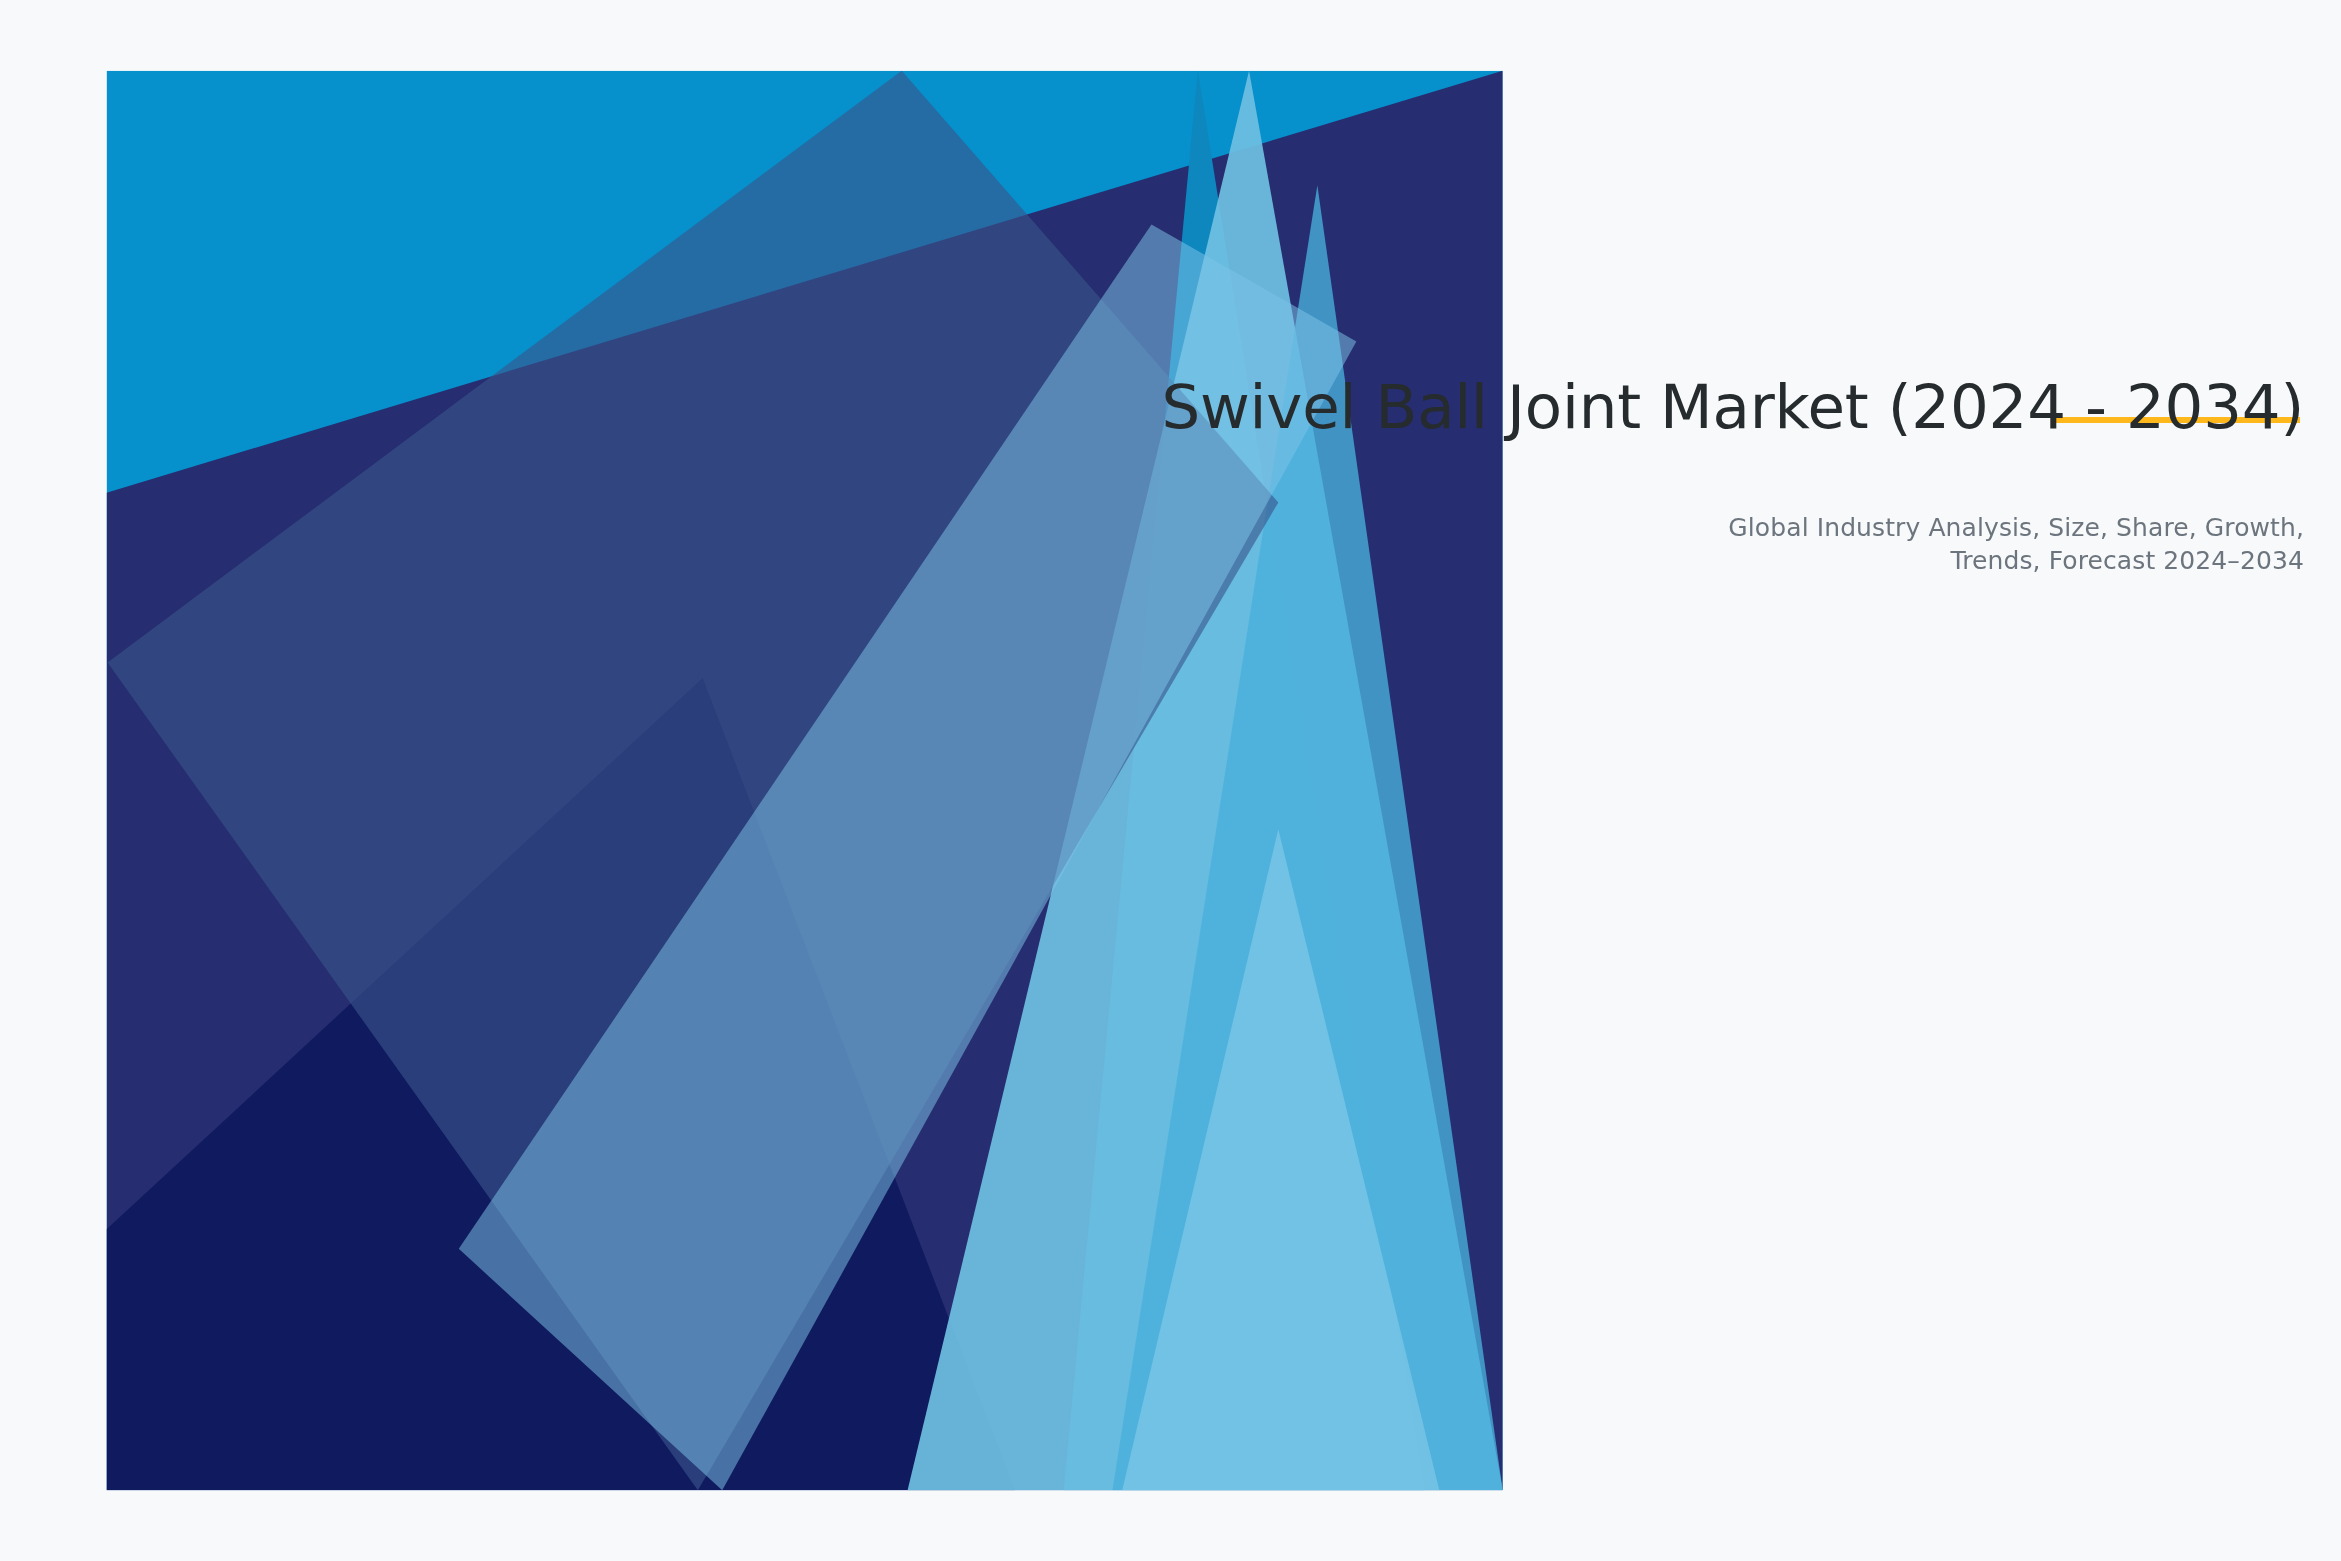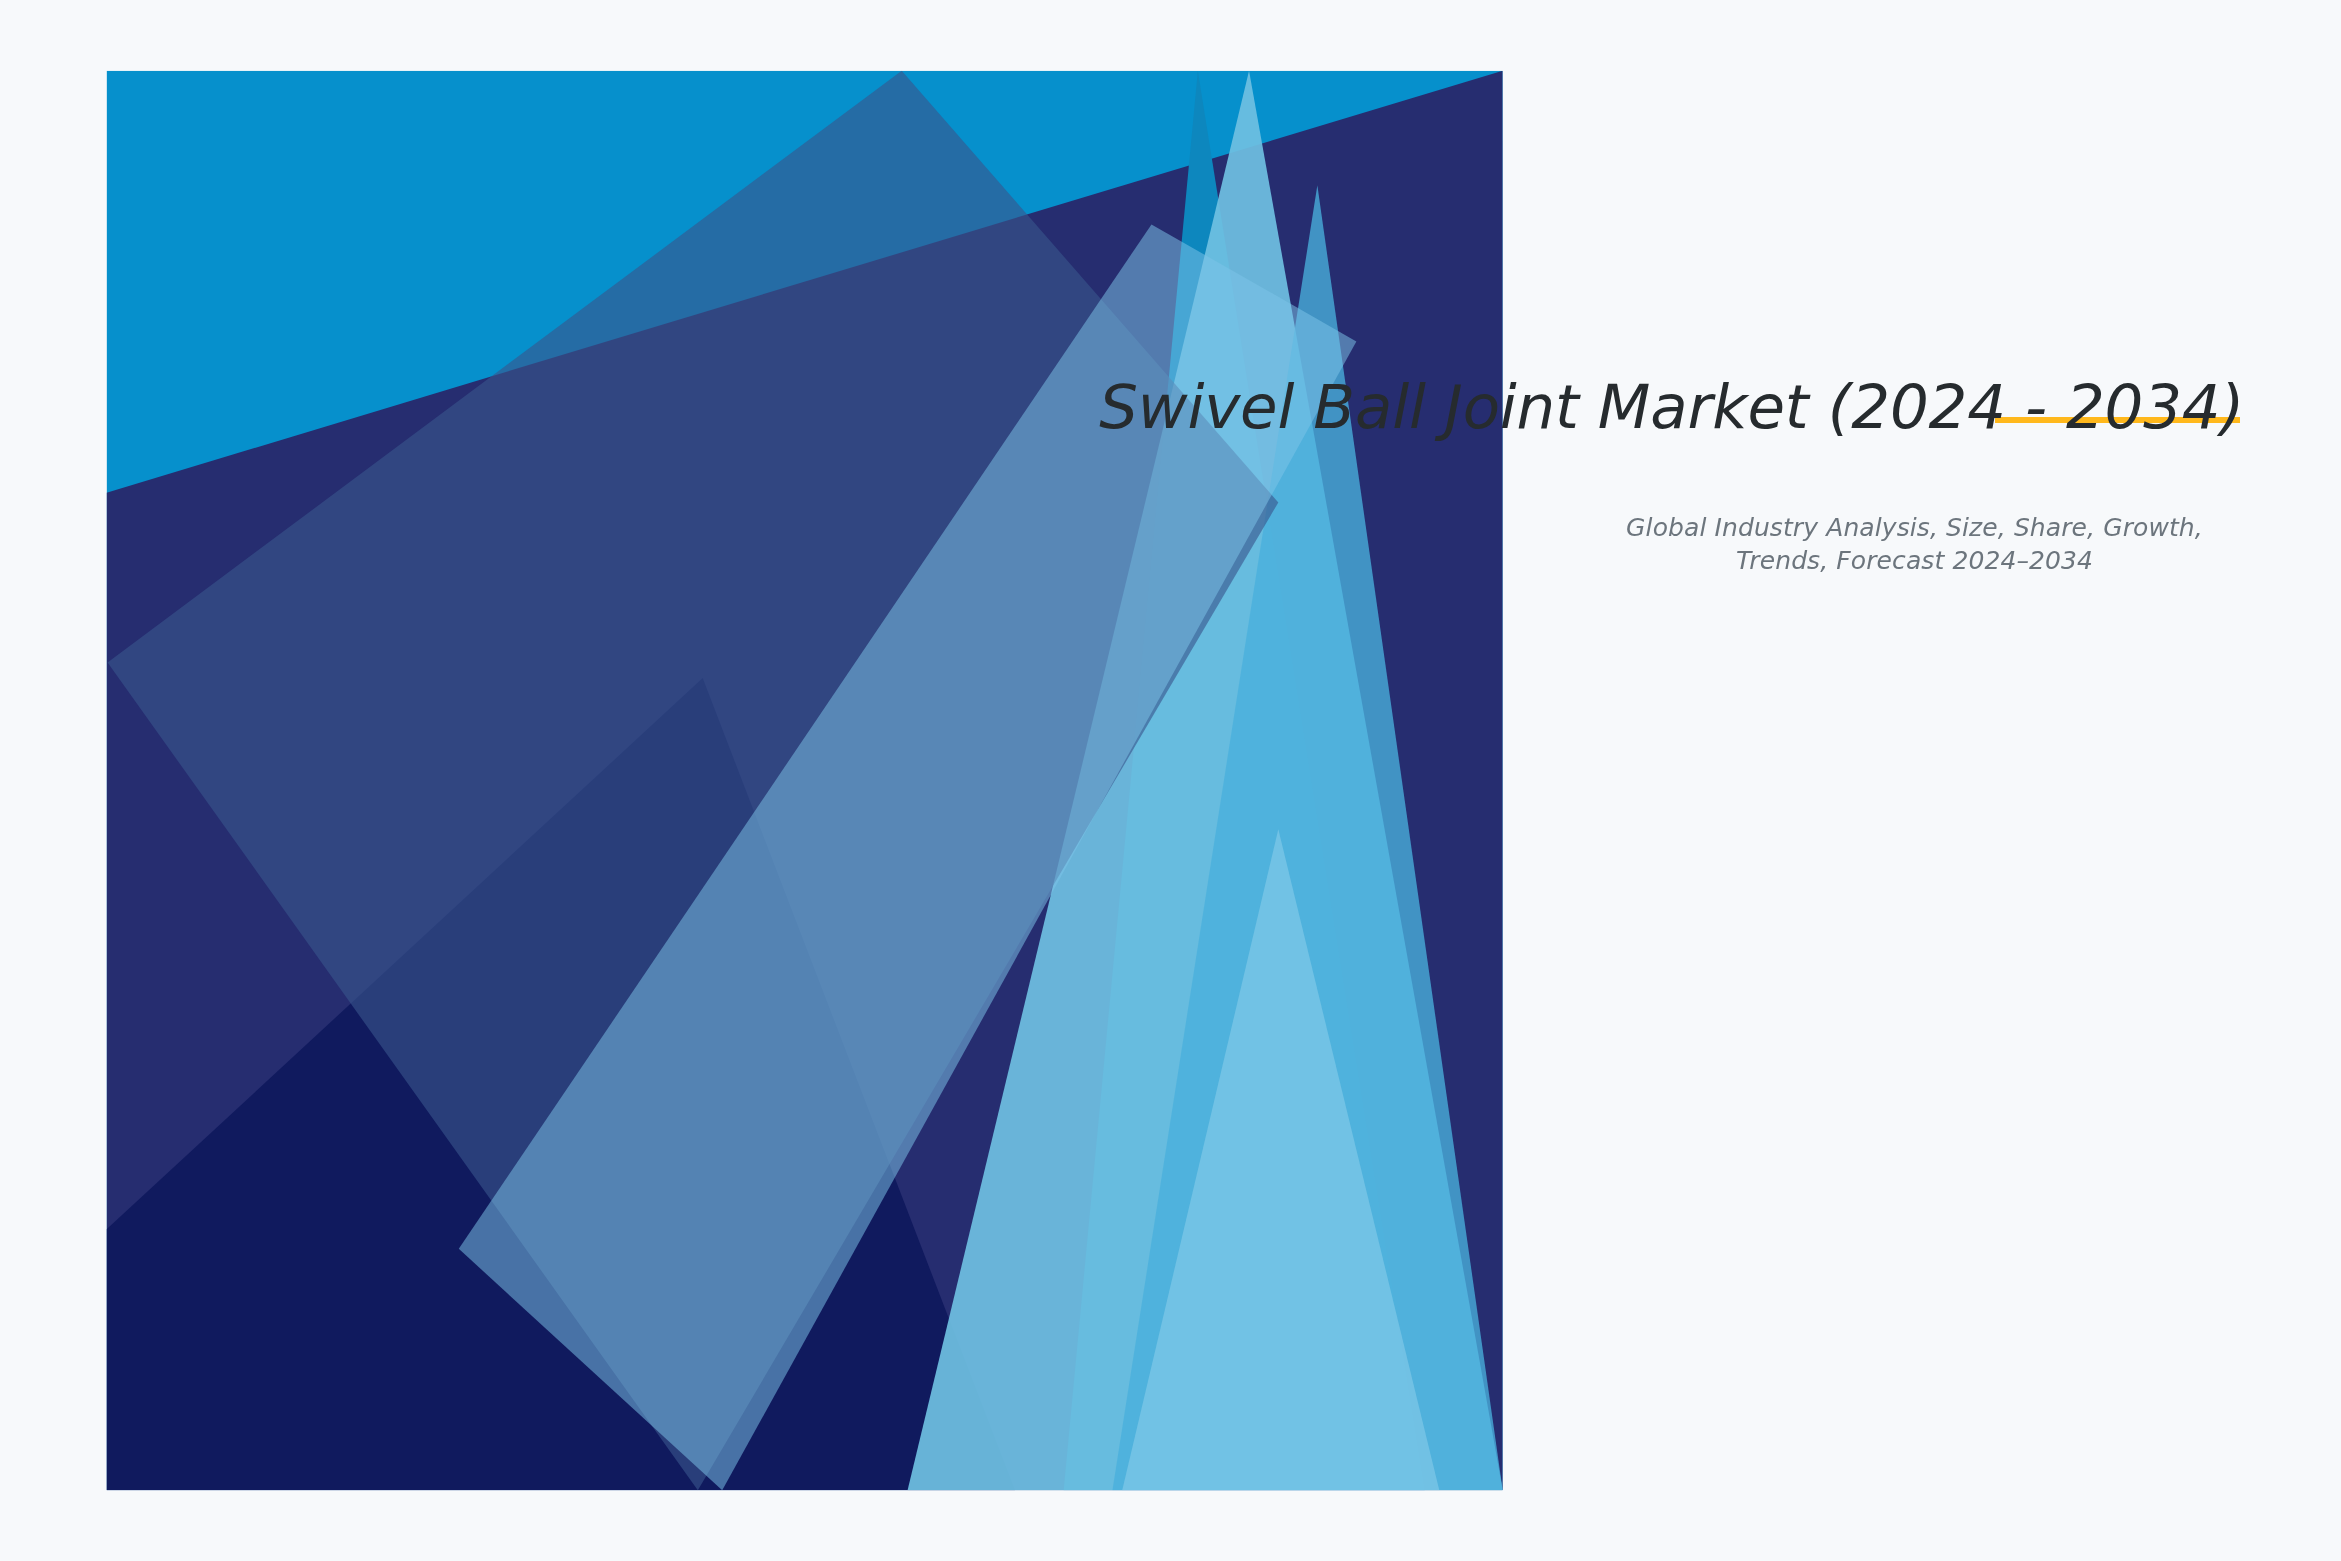--- a/index.html
+++ b/index.html
@@ -33,26 +33,25 @@
   }
   .artwork svg {
     display: block;
     width: 2342px;
     height: 1561px;
   }
 
   
   .text-block {
     position: absolute;
-    left: 1049px;
+    left: 1109px;
     top: 371px;
     width: 1195px;
     text-align: right;
     z-index: 5;
-    font-style: italic;
   }
 
   .title-wrap {
     position: relative;
     display: block;
   }
 
   .accent-bar {
     position: absolute;
     right: 3.9px;
@@ -79,21 +78,20 @@
     margin: 0;
     padding-top: 67px;
     font-size: 25px;
     line-height: 1.34;
     font-weight: 400;
     color: #6c757d;
     letter-spacing: 0.1px;
     max-width: 659px;
     margin-left: auto;
     font-family: "DejaVu Sans", "Liberation Sans", sans-serif;
-    text-align: center;
   }
 </style>
 </head>
 <body>
 
 <div class="cover">
 
   <div class="artwork">
     <svg viewBox="0 0 4800 3200" xmlns="http://www.w3.org/2000/svg">
       <defs>

